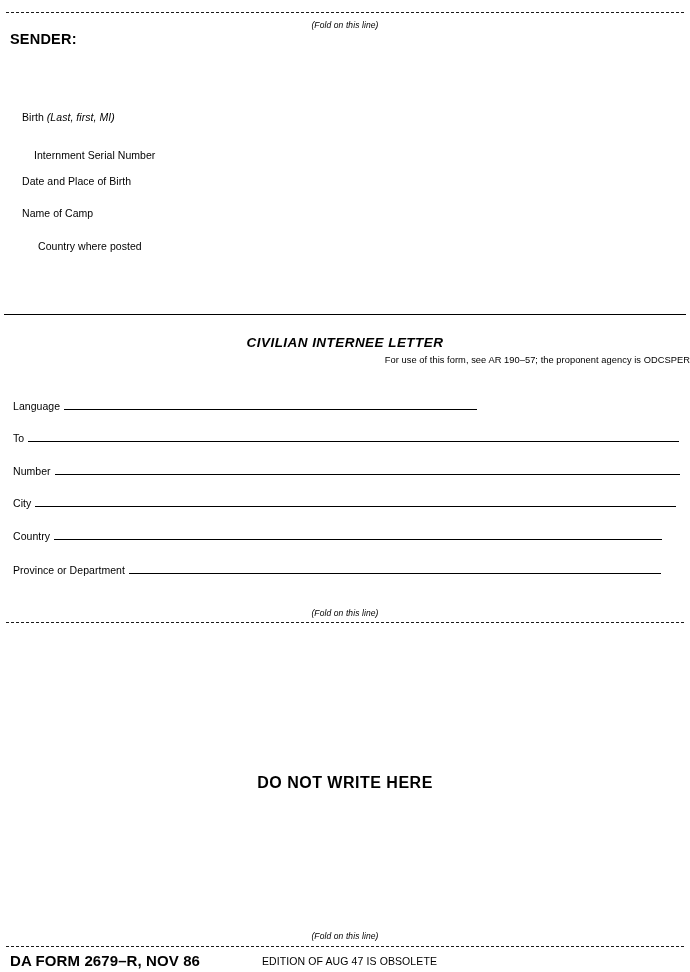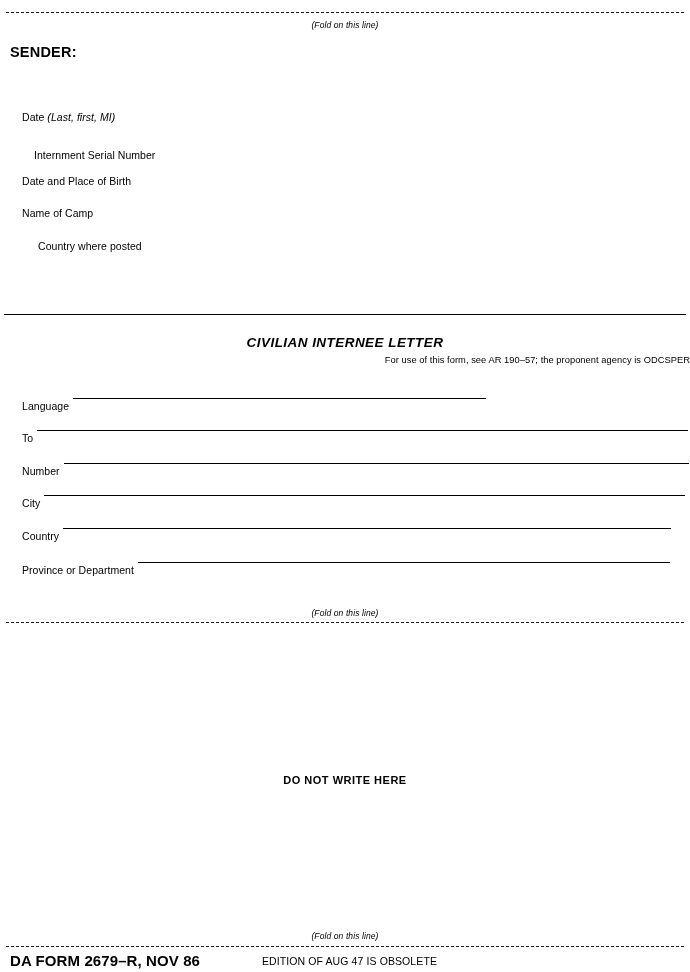--- a/index.html
+++ b/index.html
@@ -95,23 +95,23 @@
     width: 100%;
     left: 0;
     text-align: center;
     font-size: 9.3px;
     letter-spacing: 0.05px;
   }
 
   
   .addr-row {
     position: absolute;
-    left: 22px;
+    left: 13px;
     display: flex;
-    align-items: flex-start;
+    align-items: flex-end;
     white-space: nowrap;
   }
 
   .addr-label {
     font-size: 10.5px;
     letter-spacing: 0.05px;
     flex: 0 0 auto;
   }
 
   .addr-rule {
@@ -122,21 +122,21 @@
     position: relative;
     top: -2px;
   }
 
   
   .do-not-write {
     position: absolute;
     width: 100%;
     left: 0;
     text-align: center;
-    font-size: 11px;
+    font-size: 16px;
     font-weight: bold;
     letter-spacing: 0.5px;
   }
 
   
   .footer-form-id {
     position: absolute;
     left: 10px;
     font-size: 15px;
     font-weight: bold;
@@ -151,24 +151,24 @@
   }
 </style>
 </head>
 <body>
 
 <div id="page">
 
   <div class="fold-line" style="top:12px;"></div>
   <div class="fold-caption" style="top:20px;">(Fold on this line)</div>
 
-  <div class="sender-heading" style="top:44px;text-align:center;">SENDER:</div>
+  <div class="sender-heading" style="top:31px;text-align:center;">SENDER:</div>
 
   <div class="sender-field" style="top:111px;">
-    <span>Date </span><em>(Last, first, MI)</em>
+    <span>Birth </span><em>(Last, first, MI)</em>
   </div>
 
   <div class="sender-field" style="top:149px;margin-left:12px;">Internment Serial Number</div>
 
   <div class="sender-field" style="top:175px;">Date and Place of Birth</div>
 
   <div class="sender-field" style="top:207px;">Name of Camp</div>
 
   <div class="sender-field indented" style="top:240px;">Country where posted</div>
 

